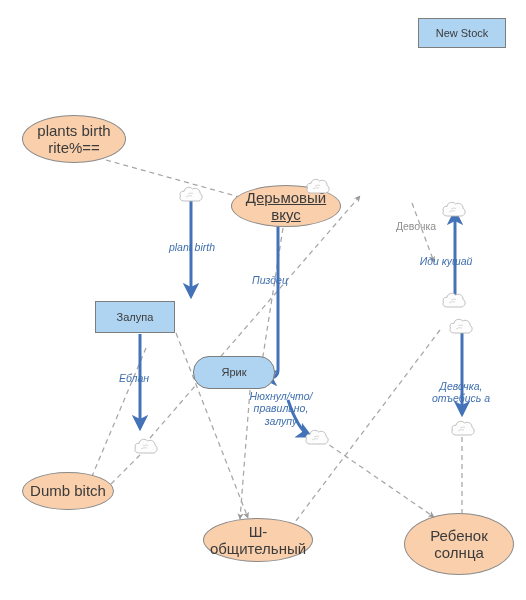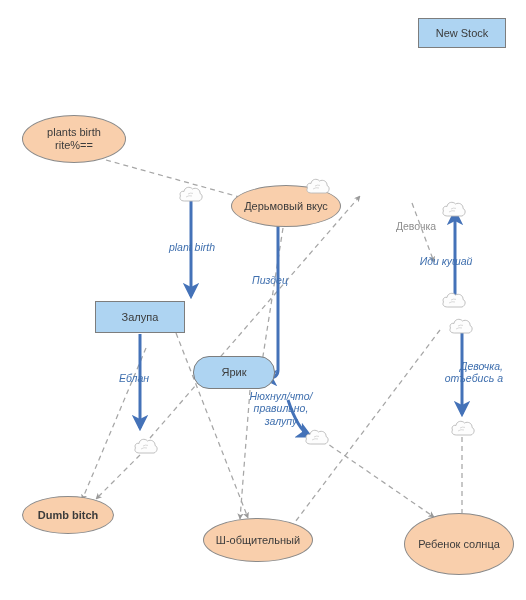--- a/index.html
+++ b/index.html
@@ -31,21 +31,21 @@
     align-items: center;
     justify-content: center;
     text-align: center;
     color: #3b3b3b;
     line-height: 1.15;
   }
   .node.ellipse {
     background: #f9cfac;
     border: 1.2px solid #8a8a8a;
     border-radius: 50%;
-    font-size: 11px;
+    font-size: 15px;
   }
   .node.rect {
     background: #aed4f2;
     border: 1.4px solid #7d7d7d;
     font-size: 11px;
   }
   .node.legend {
     background: #aed4f2;
     border: 1.4px solid #7d7d7d;
     font-size: 11px;
@@ -109,34 +109,34 @@
 
   <div class="node legend" style="left:418px; top:18px; width:88px; height:30px;">
     <span>New Stock</span>
   </div>
 
   <div class="node ellipse" style="left:22px; top:115px; width:104px; height:48px;">
     <span style="white-space:pre-line;">plants birth
 rite%==</span>
   </div>
 
-  <div class="node rect" style="left:95px; top:301px; width:90px; height:32px;">
+  <div class="node rect" style="left:95px; top:301px; width:80px; height:32px;">
     <span>Залупа</span>
   </div>
 
-  <div class="node ellipse" style="left:231px; top:185px; width:110px; height:42px;">
+  <div class="node ellipse" style="left:231px; top:185px; width:110px; height:42px;text-decoration:underline;">
     <span>Дерьмовый вкус</span>
   </div>
 
   <div class="node rect" style="left:193px; top:356px; width:82px; height:33px;border-radius:16px;">
     <span>Ярик</span>
   </div>
 
 
-  <div class="node ellipse" style="left:22px; top:496px; width:92px; height:38px;font-weight:bold;">
+  <div class="node ellipse" style="left:22px; top:472px; width:92px; height:38px;">
     <span>Dumb bitch</span>
   </div>
 
   <div class="node ellipse" style="left:203px; top:518px; width:110px; height:44px;align-items:center;">
     <span>Ш-общительный</span>
   </div>
 
   <div class="node ellipse" style="left:404px; top:513px; width:110px; height:62px;">
     <span>Ребенок солнца</span>
   </div>
@@ -148,21 +148,21 @@
   <div class="edge-label blue" style="left:228px; top:274px; width:84px;">Пиздец</div>
 
   <div class="edge-label blue" style="left:238px; top:390px; width:86px;">Нюхнул/что/
 правильно,
 залупу</div>
 
   <div class="edge-label gray" style="left:379px; top:220px; width:74px;">Девочка</div>
 
   <div class="edge-label blue" style="left:404px; top:255px; width:84px;">Иди кушай</div>
 
-  <div class="edge-label blue" style="left:419px; top:360px; width:84px;text-align:right;">Девочка,
+  <div class="edge-label blue" style="left:419px; top:380px; width:84px;">Девочка,
 отъебись а</div>
 
   <div class="cloud" style="left:178px; top:184px;">
     <svg viewBox="0 0 26 20" width="26" height="20" xmlns="http://www.w3.org/2000/svg">
       <path d="M6.5 17 C2.5 17 1 14.5 2.5 12 C1 9 3.5 6.5 6 7.5 C6.5 3 12 2 14.5 5 C18 3 22.5 5.5 22 9.5 C25 10.5 25 15.5 21 17 Z" fill="#fdfdfd" stroke="#b9b9b9" stroke-width="0.9"></path>
       <path d="M8 13 q3 -2 6 -1 M10 10 q2.5 -1.5 5 -0.6" stroke="#cfcfcf" stroke-width="0.8" fill="none"></path>
     </svg>
   </div>
   <div class="cloud" style="left:305px; top:176px;">
     <svg viewBox="0 0 26 20" width="26" height="20" xmlns="http://www.w3.org/2000/svg">

